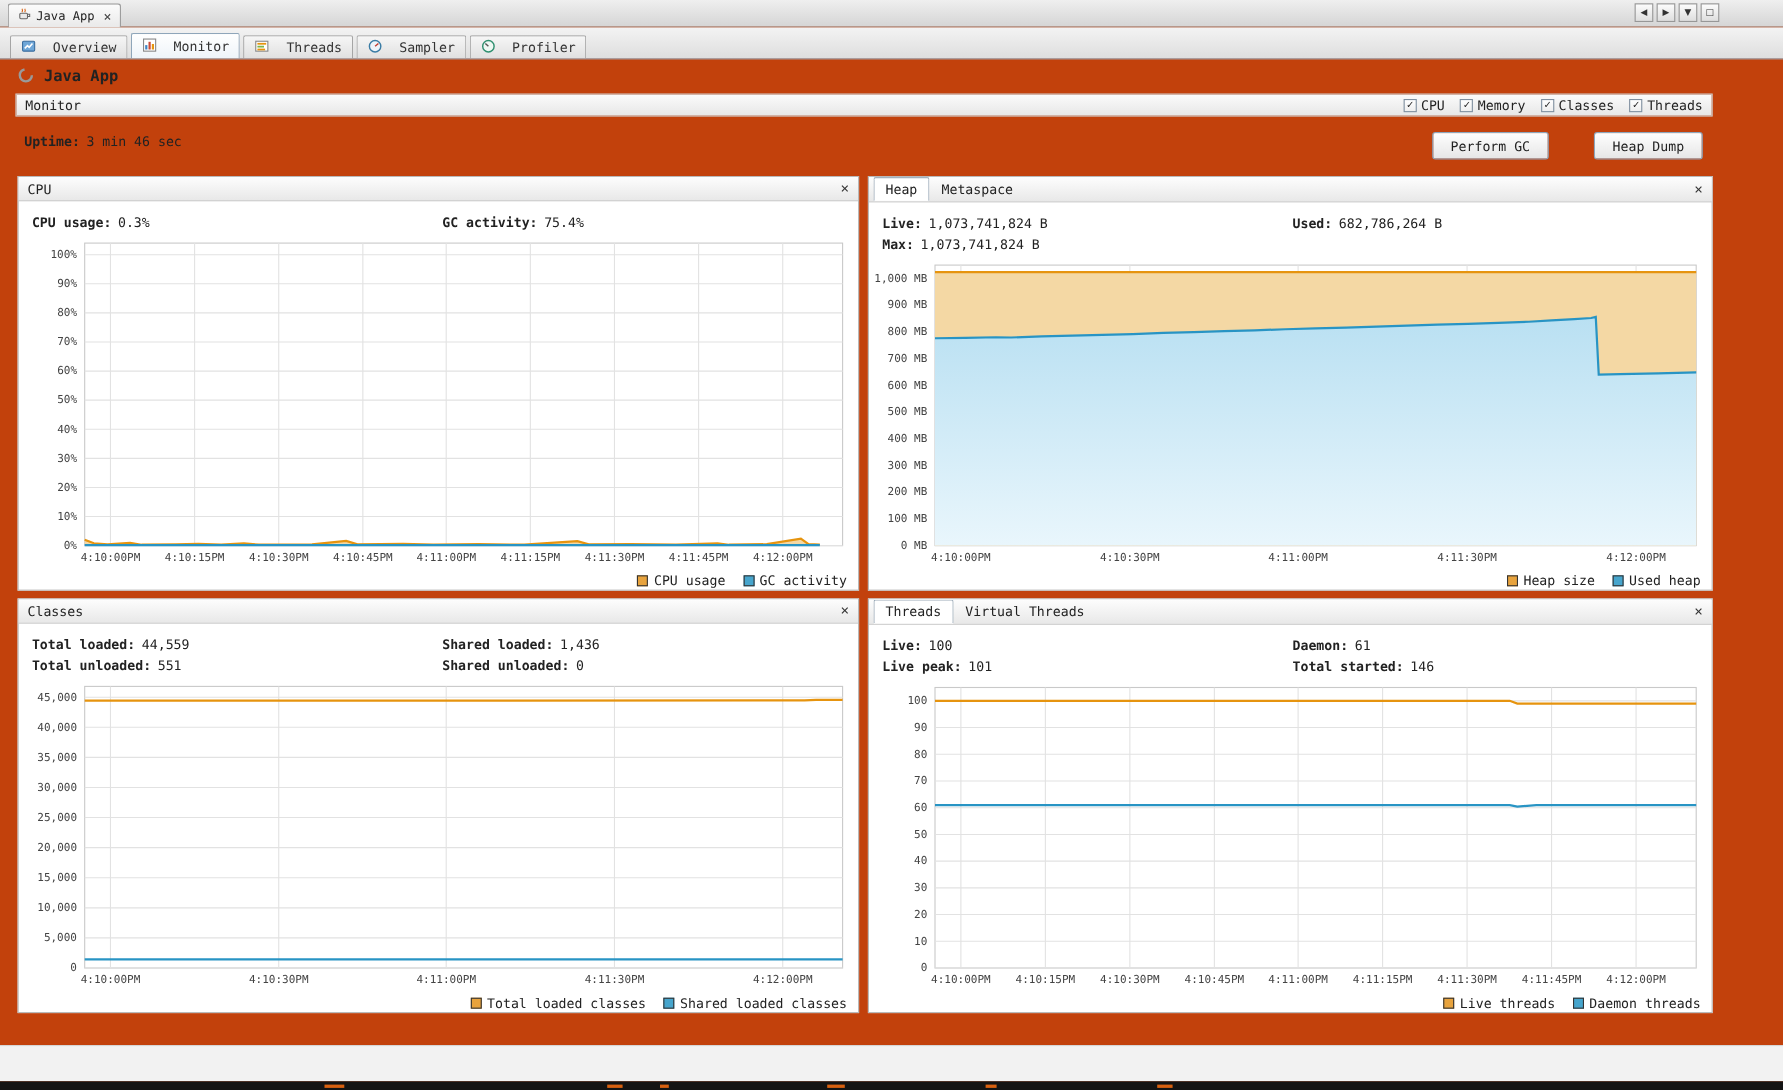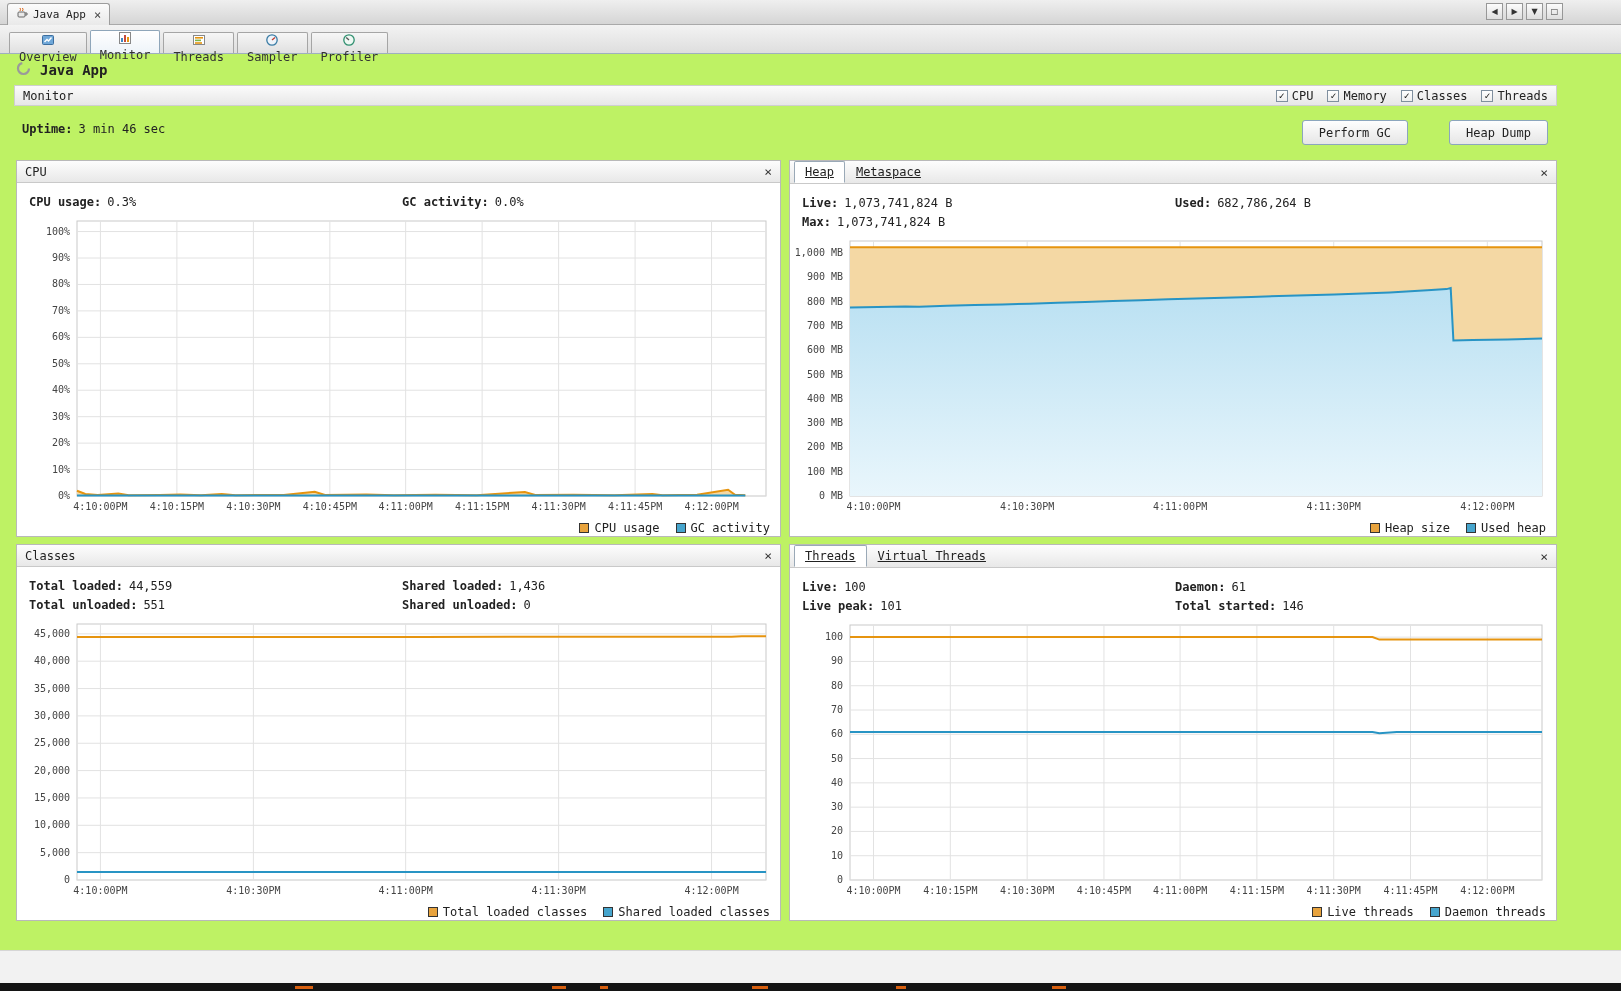--- a/index.html
+++ b/index.html
@@ -1,37 +1,37 @@
 <!DOCTYPE html>
 <html><head>
 <meta charset="utf-8">
 <style>
   * { box-sizing: border-box; }
   body { margin:0; font-family:"DejaVu Sans Mono", monospace; font-size:12px; color:#222; background:#fff; }
-  .stage { position:relative; width:1621px; height:991px; background:#bef264; overflow:hidden; }
+  .stage { position:relative; width:1621px; height:991px; background:#c2410c; overflow:hidden; }
 
   
   .docbar { position:absolute; left:0; top:0; width:100%; height:25px;
             background:linear-gradient(#efefef,#d5d5d5); border-bottom:1px solid #a9a9a9; }
   .doc-tab { position:absolute; left:7px; top:3px; height:22px; display:flex; align-items:center; gap:5px;
              padding:0 8px; background:linear-gradient(#fcfcfc,#e9e9e9); border:1px solid #9d9d9d;
              border-bottom:none; border-radius:3px 3px 0 0; font-size:11px; }
   .doc-close { margin-left:3px; color:#444; font-size:12px; }
   .win-controls { position:absolute; right:58px; top:3px; display:flex; gap:3px; }
   .win-btn { width:17px; height:17px; font-size:8px; line-height:1; border:1px solid #979797;
              background:linear-gradient(#fcfcfc,#dedede); color:#333; padding:0;
              font-family:"DejaVu Sans", sans-serif; }
 
   
   .viewtabs { position:absolute; left:0; top:25px; width:100%; height:29px;
               background:linear-gradient(#f3f3f3,#dedede); border-bottom:1px solid #9fb0bf;
               display:flex; align-items:flex-end; padding-left:9px; gap:3px; }
-  .vtab { height:21px; display:flex; align-items:center; gap:0; padding:0 9px; font-size:12px;
+  .vtab { height:21px; display:flex; align-items:center; gap:15px; padding:0 9px; font-size:12px;
           background:linear-gradient(#f6f6f6,#e0e0e0); border:1px solid #a5a5a5; border-bottom:none;
-          border-radius:2px 2px 0 0; color:#333;flex-direction:column; }
+          border-radius:2px 2px 0 0; color:#333; }
   .vtab.selected { height:23px; background:linear-gradient(#ffffff,#eef4f9); border-color:#8fa6ba; }
 
   .title-row { position:absolute; left:16px; top:58px; height:24px; display:flex; align-items:center; gap:9px; }
   .page-title { font-size:14px; font-weight:bold; }
 
   .monitor-bar { position:absolute; left:14px; top:85px; width:1543px; height:21px;
                  background:linear-gradient(#fbfbfb,#e7e7e7); border:1px solid #cfcfcf;
                  display:flex; align-items:center; padding:0 8px; }
   .cb-group { margin-left:auto; display:flex; gap:14px; }
   .cb { display:flex; align-items:center; gap:4px; }
@@ -48,21 +48,21 @@
   .panel { position:absolute; background:#fff; border:1px solid #b9b9b9; display:flex; flex-direction:column; }
   #panel-cpu     { left:16px;  top:160px; width:765px; height:377px; }
   #panel-heap    { left:789px; top:160px; width:768px; height:377px; }
   #panel-classes { left:16px;  top:544px; width:765px; height:377px; }
   #panel-threads { left:789px; top:544px; width:768px; height:377px; }
 
   .panel-header { flex:0 0 22px; background:linear-gradient(#fdfdfd,#e8e8e8); border-bottom:1px solid #c9c9c9;
                   display:flex; align-items:center; padding:0 8px; }
   .panel-title { font-size:12px; color:#222; }
   .panel-close { margin-left:auto; color:#333; font-size:13px; cursor:default; }
-  .panel-tabs { display:flex; align-items:flex-start; height:22px; margin-left:-4px;text-decoration:underline; }
+  .panel-tabs { display:flex; align-items:flex-start; height:22px; margin-left:-4px; }
   .ptab { padding:3px 10px 3px; font-size:12px; color:#222; border:1px solid transparent; }
   .ptab.selected { background:#fff; border-color:#9aa9b7; border-bottom-color:#fff; border-radius:2px 2px 0 0; }
 
   .panel-stats { padding:7px 12px 0; }
   .stat-row { display:flex; height:19px; align-items:flex-end; }
   .stat.col1 { width:373px; }
   .chart { flex:1; margin:4px 2px 0; }
   .legend { flex:0 0 22px; display:flex; justify-content:flex-end; align-items:center; gap:16px; padding:0 10px; }
   .legend-item { display:flex; align-items:center; gap:5px; }
   .swatch { width:10px; height:10px; border:1px solid #333; }
@@ -191,21 +191,21 @@
   </div>
 
   <div class="panel" id="panel-cpu">
     <div class="panel-header">
       <span class="panel-title">CPU</span>
       <span class="panel-close">×</span>
     </div>
     <div class="panel-stats">
       <div class="stat-row">
         <div class="stat col1"><span class="lbl">CPU usage:</span><span>0.3%</span></div>
-        <div class="stat"><span class="lbl">GC activity:</span><span>0.0%</span></div>
+        <div class="stat"><span class="lbl">GC activity:</span><span>75.4%</span></div>
       </div>
     </div>
     <div class="chart"><svg width="759" height="301">
           <rect x="58" y="8" width="689" height="275" fill="#ffffff" stroke="#c9c9c9"></rect>
           <line x1="58" y1="283" x2="747" y2="283" stroke="#e2e2e2"></line>
           <text x="51" y="286" text-anchor="end" font-size="10" fill="#444">0%</text>
           <line x1="58" y1="256.5576923076923" x2="747" y2="256.5576923076923" stroke="#e2e2e2"></line>
           <text x="51" y="259.5576923076923" text-anchor="end" font-size="10" fill="#444">10%</text>
           <line x1="58" y1="230.1153846153846" x2="747" y2="230.1153846153846" stroke="#e2e2e2"></line>
           <text x="51" y="233.1153846153846" text-anchor="end" font-size="10" fill="#444">20%</text>

